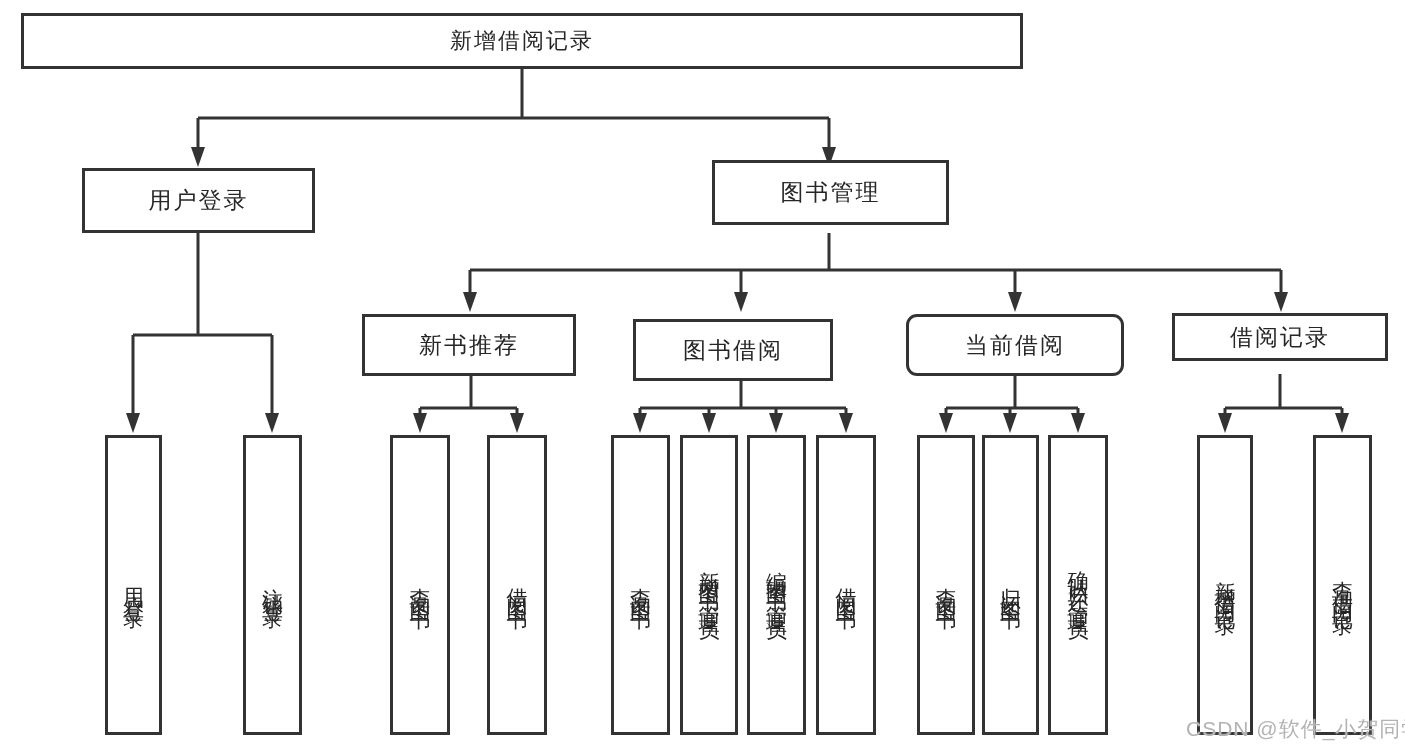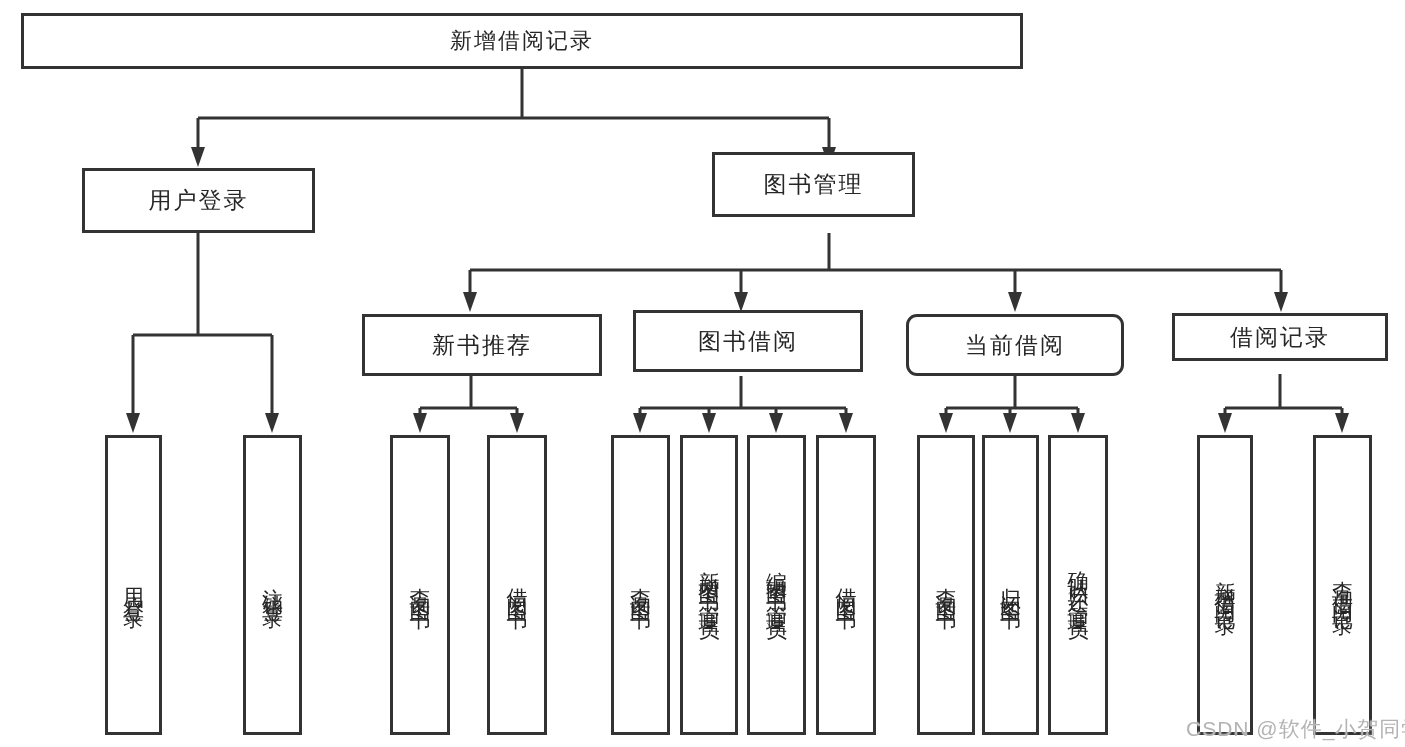--- a/index.html
+++ b/index.html
@@ -82,24 +82,24 @@
       <path d="M1003 413 L1017 413 L1010 433 Z"></path>
       <path d="M1071 413 L1085 413 L1078 433 Z"></path>
       <path d="M1218 413 L1232 413 L1225 433 Z"></path>
       <path d="M1335 413 L1349 413 L1342 433 Z"></path>
     </g>
   </svg>
 
   <div class="box root" style="left:21px; top:13px; width:1002px; height:56px;">新增借阅记录</div>
 
   <div class="box hbox" style="left:82px; top:168px; width:233px; height:65px;">用户登录</div>
-  <div class="box hbox" style="left:712px; top:152px; width:203px; height:65px;font-family:Liberation Serif, serif;">图书管理</div>
+  <div class="box hbox" style="left:712px; top:160px; width:237px; height:65px;font-family:Liberation Serif, serif;">图书管理</div>
 
-  <div class="box hbox" style="left:362px; top:314px; width:240px; height:62px;">新书推荐</div>
-  <div class="box hbox" style="left:633px; top:310px; width:230px; height:62px;">图书借阅</div>
+  <div class="box hbox" style="left:362px; top:314px; width:214px; height:62px;">新书推荐</div>
+  <div class="box hbox" style="left:633px; top:319px; width:200px; height:62px;">图书借阅</div>
   <div class="box hbox" style="left:906px; top:314px; width:218px; height:62px;border-radius:11px;">当前借阅</div>
   <div class="box hbox" style="left:1172px; top:313px; width:216px; height:48px;">借阅记录</div>
 
   <div class="box leaf" style="left:105px; width:57px;">用户登录</div>
   <div class="box leaf" style="left:243px; width:59px;">注销登录</div>
   <div class="box leaf" style="left:390px; width:60px;">查询图书</div>
   <div class="box leaf" style="left:487px; width:60px;">借阅图书</div>
   <div class="box leaf" style="left:611px; width:59px;">查询图书</div>
   <div class="box leaf" style="left:680px; width:58px;">新增图书（管理员）</div>
   <div class="box leaf" style="left:747px; width:59px;">编辑图书（管理员）</div>

